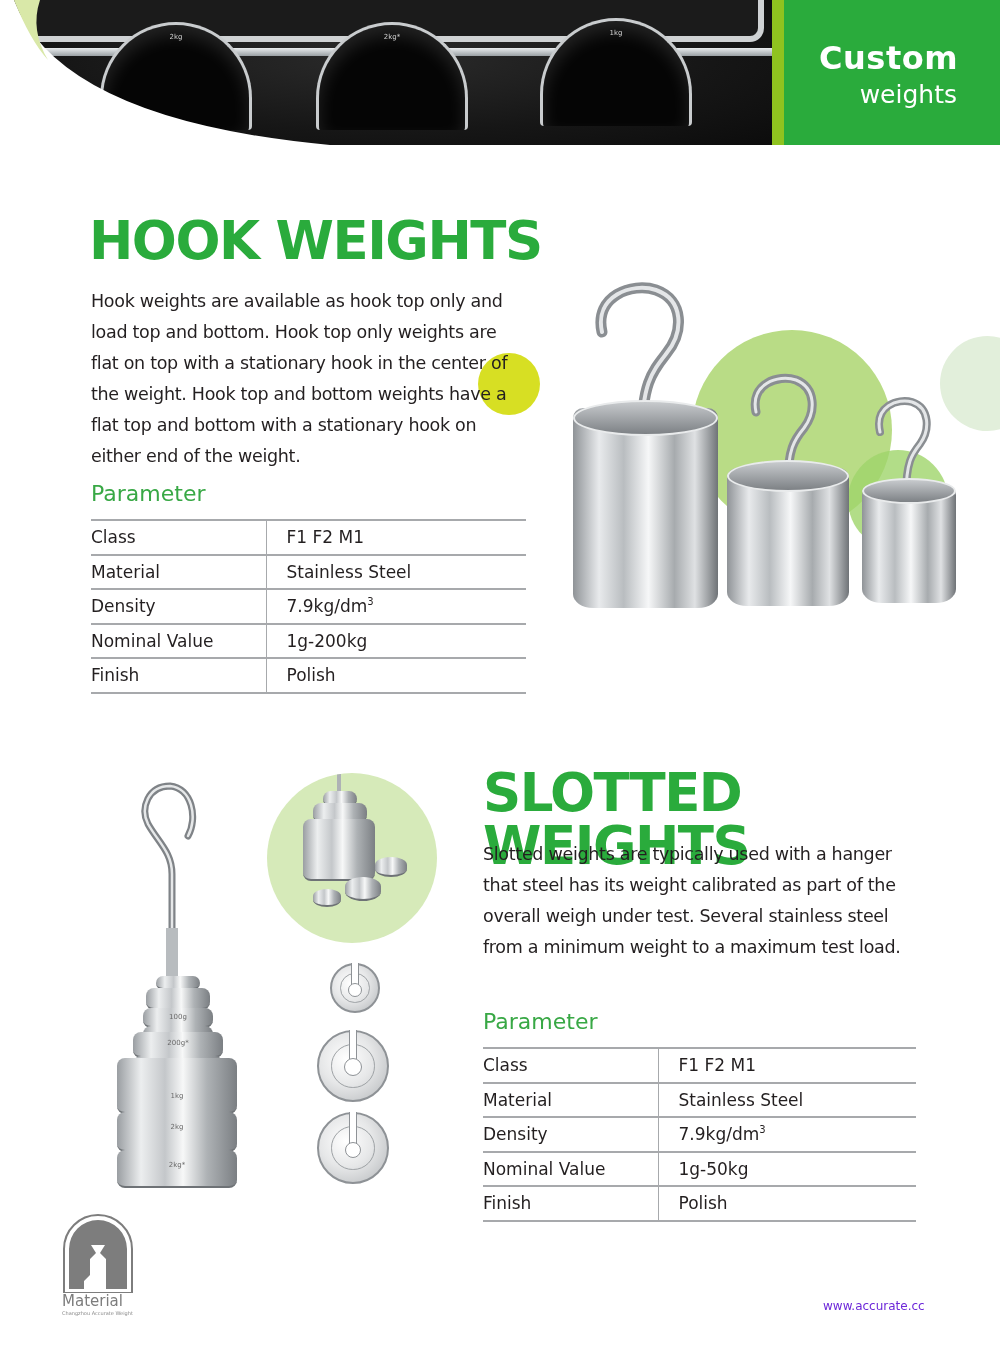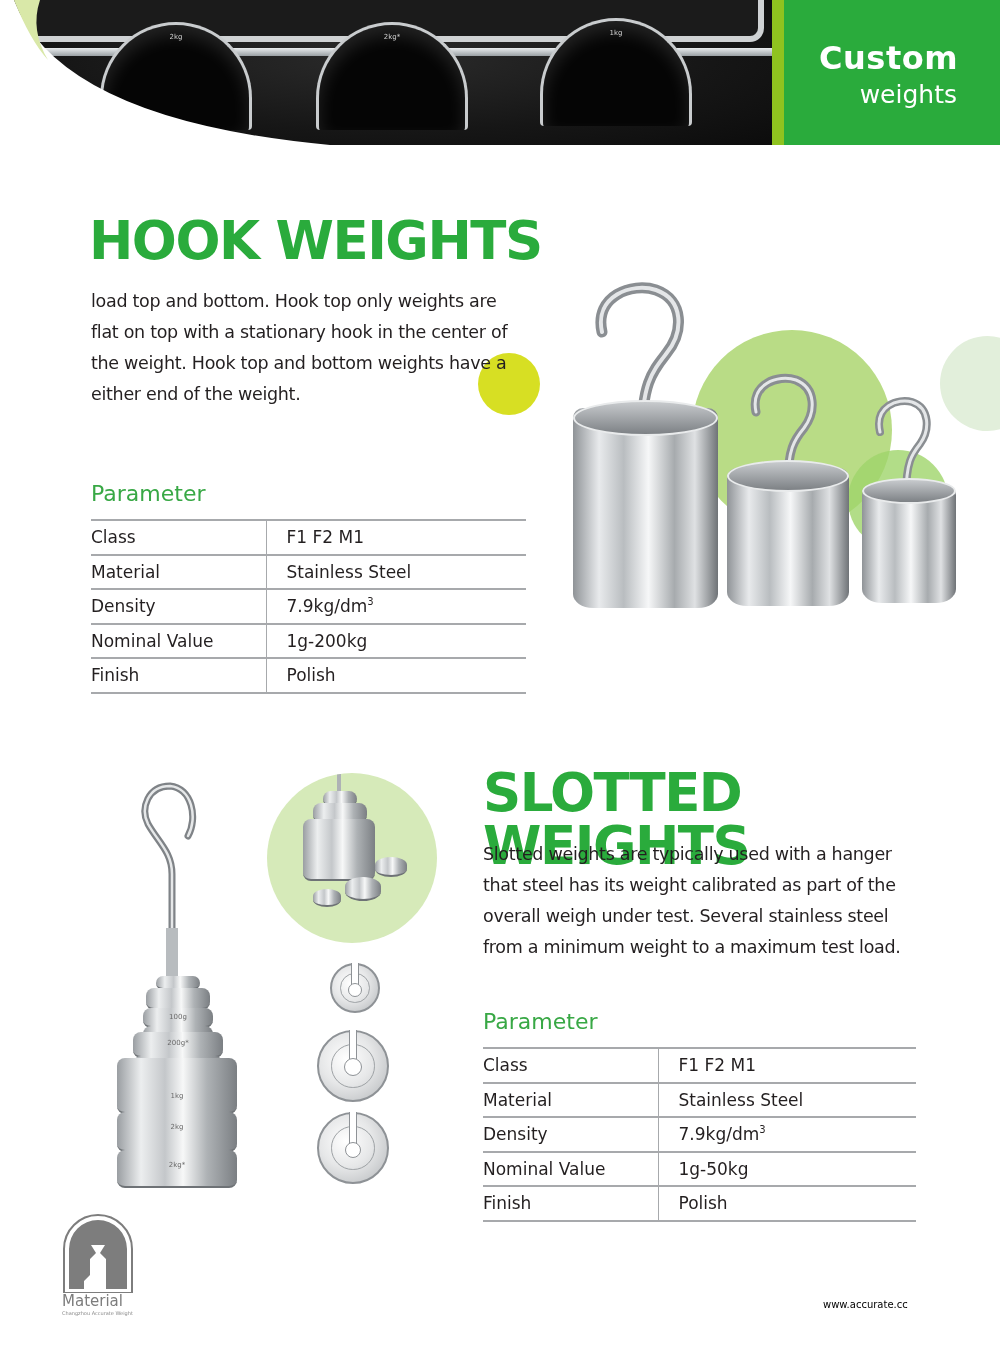--- a/index.html
+++ b/index.html
@@ -101,21 +101,21 @@
     border-left: 1.5px solid #8e9296; border-right: 1.5px solid #8e9296;
   }
   .ring-disc .hole {
     position: absolute; left: 50%; border-radius: 50%; background: #fff; border: 1.5px solid #8e9296;
   }
 
   
   .logo { position: absolute; left: 62px; top: 1213px; width: 72px; height: 80px; }
   .logo-name { position: absolute; left: 62px; top: 1294px; font-size: 15px; color: #7d7d7d; line-height: 1; }
   .logo-sub { position: absolute; left: 62px; top: 1311px; font-size: 5px; color: #8a8a8a; line-height: 1; }
-  .site { position: absolute; left: 823px; top: 1300px; font-size: 10px; color: #000000; line-height: 1; }
+  .site { position: absolute; left: 823px; top: 1300px; font-size: 12px; color: #6d28d9; line-height: 1; }
 </style>
 </head>
 <body>
 
 <div class="banner">
   <div class="banner-photo">
     <div class="case"></div>
     <div class="rim"></div>
     <div class="lid-edge"></div>
     <div class="slot" style="left:100px;">
@@ -138,23 +138,25 @@
   <div class="banner-green"></div>
   <div class="banner-title">Custom</div>
   <div class="banner-sub">weights</div>
 </div>
 
 <div class="h-title" style="left:89px; top:214px; font-size:53px;">HOOK WEIGHTS</div>
 
 <div class="dot" style="left:478px; top:353px; width:62px; height:62px; background:#d7df23;"></div>
 
 <div class="para" style="left:91px; top:286px; width:440px;">
+  <div>Hook weights are available as hook top only and</div>
   <div>load top and bottom. Hook top only weights are</div>
   <div>flat on top with a stationary hook in the center of</div>
   <div>the weight. Hook top and bottom weights have a</div>
+  <div>flat top and bottom with a stationary hook on</div>
   <div>either end of the weight.</div>
 </div>
 
 <div class="param-title" style="left:91px; top:483px;">Parameter</div>
 
 <table class="spec" style="left:91px; top:519px; width:435px;">
   <tbody>
       <tr>
     <td class="k">Class</td>
     <td class="v">F1 F2 M1</td>

